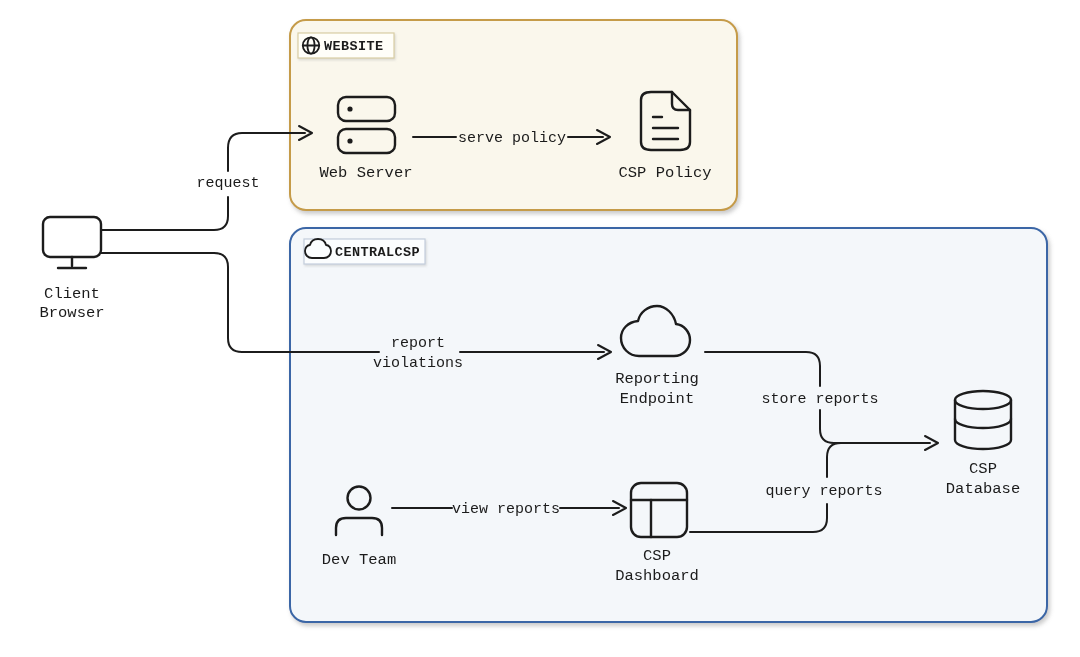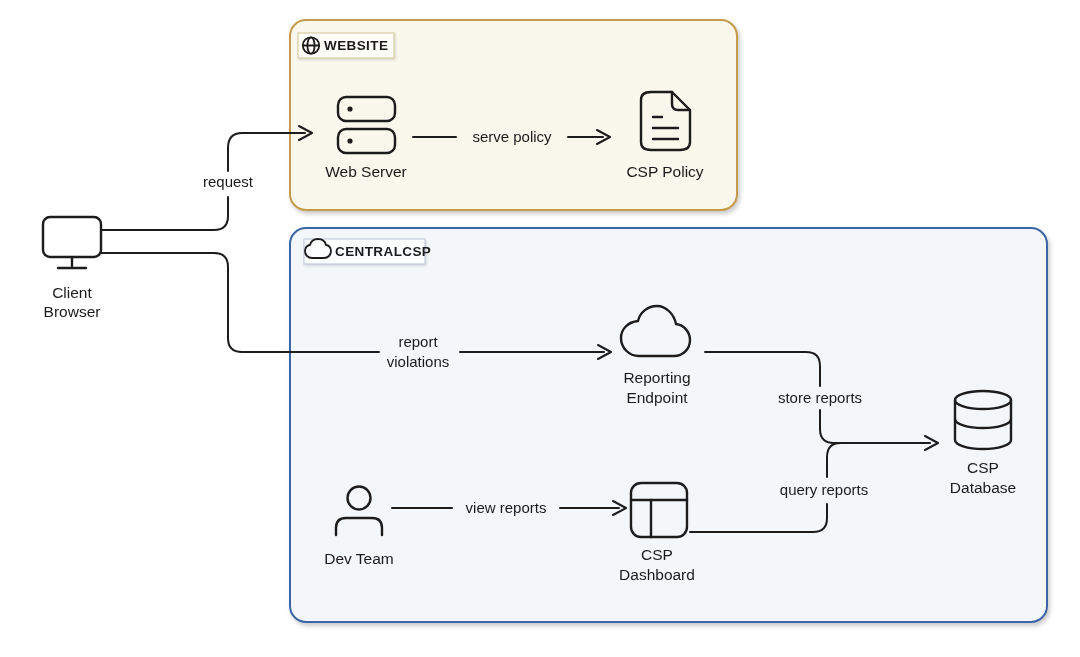--- a/index.html
+++ b/index.html
@@ -1,21 +1,21 @@
 <!DOCTYPE html>
 <html><head>
 <meta charset="utf-8">
 <style>
   html, body { margin: 0; padding: 0; background: #ffffff; }
   .canvas {
     position: relative;
     width: 1080px;
     height: 657px;
     background: #ffffff;
-    font-family: Liberation Sans, sans-serif;
+    font-family: Liberation Mono, monospace;
     overflow: hidden;
   }
   svg { display: block; }
   .line {
     stroke: #1c1c1c;
     stroke-width: 2;
     fill: none;
     stroke-linecap: round;
     stroke-linejoin: round;
   }

